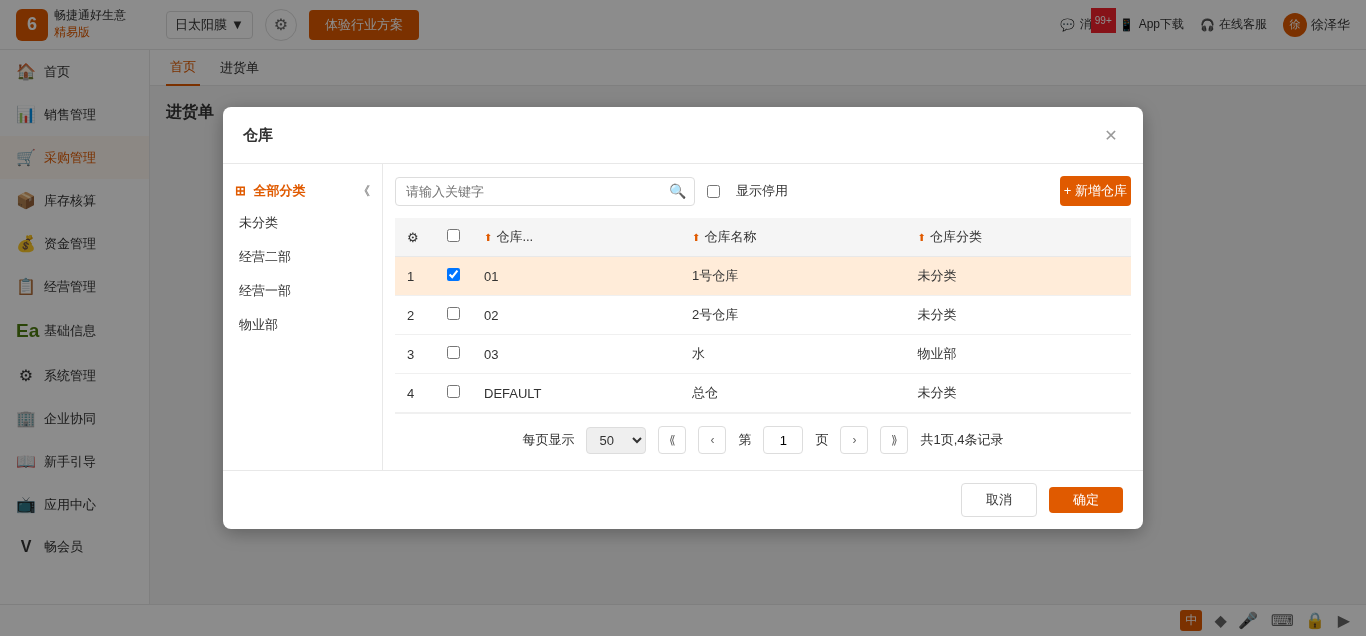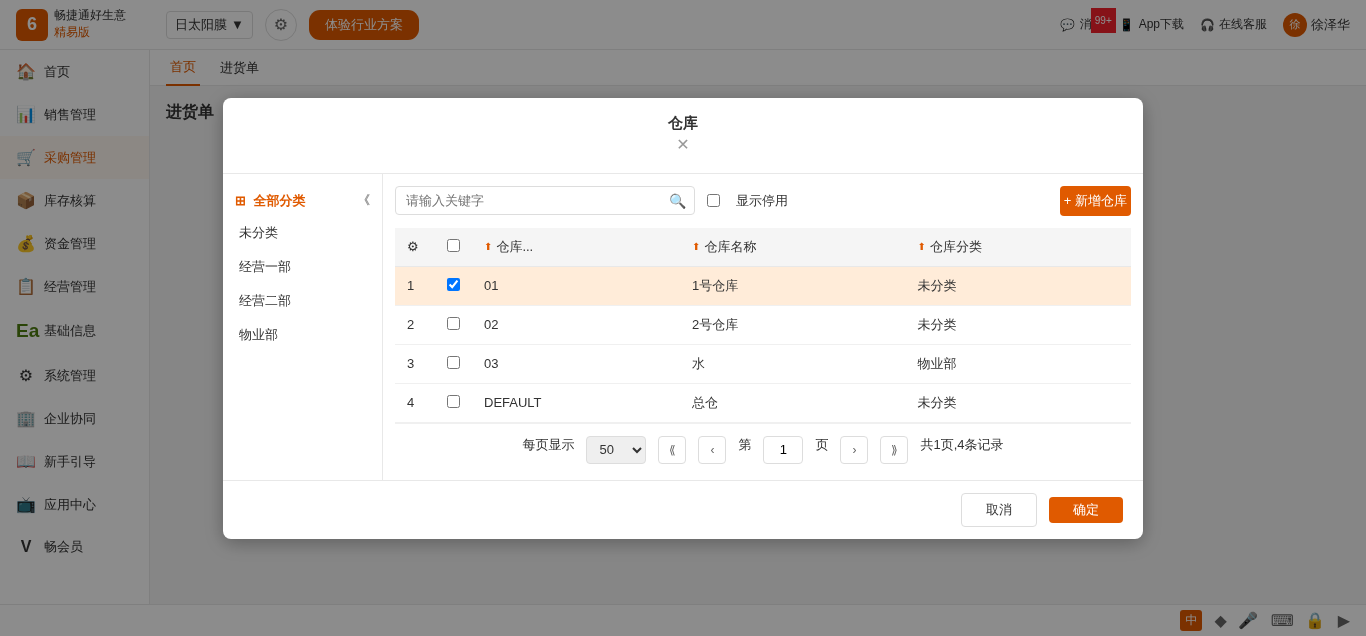--- a/index.html
+++ b/index.html
@@ -45,21 +45,21 @@
       background: #fff;
     }
     .gear-btn {
       width: 32px; height: 32px; border-radius: 50%;
       border: 1px solid #ddd; background: #fff;
       display: flex; align-items: center; justify-content: center;
       cursor: pointer; color: #666; font-size: 16px;
     }
     .trial-btn {
       background: #e05a00; color: #fff;
-      border: none; border-radius: 11px;
+      border: none; border-radius: 4px;
       padding: 6px 16px; cursor: pointer; font-size: 13px;
     }
     .header-right {
       display: flex; align-items: center; gap: 16px;
     }
     .header-icon-item {
       display: flex; align-items: center; gap: 4px;
       color: #333; font-size: 12px; cursor: pointer; position: relative;
     }
     .badge {
@@ -131,21 +131,20 @@
       width: 920px;
       max-height: 580px;
       display: flex;
       flex-direction: column;
       box-shadow: 0 4px 20px rgba(0,0,0,0.3);
     }
     .modal-header {
       display: flex; align-items: center; justify-content: space-between;
       padding: 16px 20px;
       border-bottom: 1px solid #e8e8e8;
-      flex-direction: column;
     }
     .modal-title { font-size: 15px; font-weight: bold; color: #333; }
     .modal-close {
       cursor: pointer; color: #999; font-size: 16px;
       width: 24px; height: 24px; display: flex; align-items: center; justify-content: center;
     }
     .modal-body {
       display: flex; flex: 1; overflow: hidden;
     }
 
@@ -219,21 +218,21 @@
     .col-cb { text-align: center; }
 
     
     .col-header {
       display: flex; align-items: center; gap: 4px;
     }
     .sort-icon { color: #e05a00; font-size: 10px; }
 
     
     .pagination {
-      display: flex; justify-content: center;
+      display: flex; align-items: center; justify-content: center;
       gap: 12px; padding: 12px 0 4px;
       border-top: 1px solid #f0f0f0; margin-top: auto;
     }
     .page-size-label { font-size: 13px; color: #333; }
     .page-size-select {
       border: 1px solid #ddd; border-radius: 4px;
       padding: 4px 8px; font-size: 13px; color: #333;
     }
     .page-btn {
       width: 28px; height: 28px; border: 1px solid #ddd;
@@ -391,22 +390,22 @@
 
       <div class="category-panel">
         <div class="category-header">
           <span>
             <span style="margin-right:4px;">⊞</span>
             <span>全部分类</span>
           </span>
           <span class="collapse-btn">《</span>
         </div>
         <div class="category-item">未分类</div>
+        <div class="category-item">经营二部</div>
         <div class="category-item">经营一部</div>
-        <div class="category-item">经营二部</div>
         <div class="category-item">物业部</div>
       </div>
 
       <div class="content-panel">
 
         <div class="toolbar">
           <div class="search-input-wrap">
             <input class="search-input" type="text" placeholder="请输入关键字" style="">
             <span class="search-icon-btn">🔍</span>
           </div>

